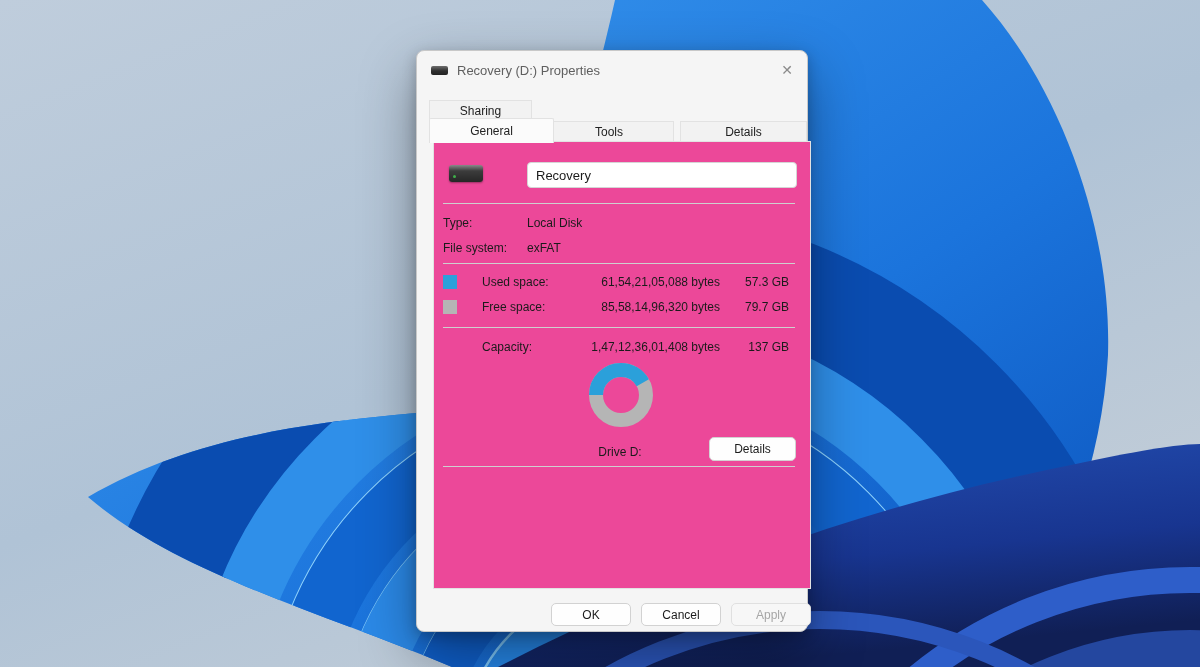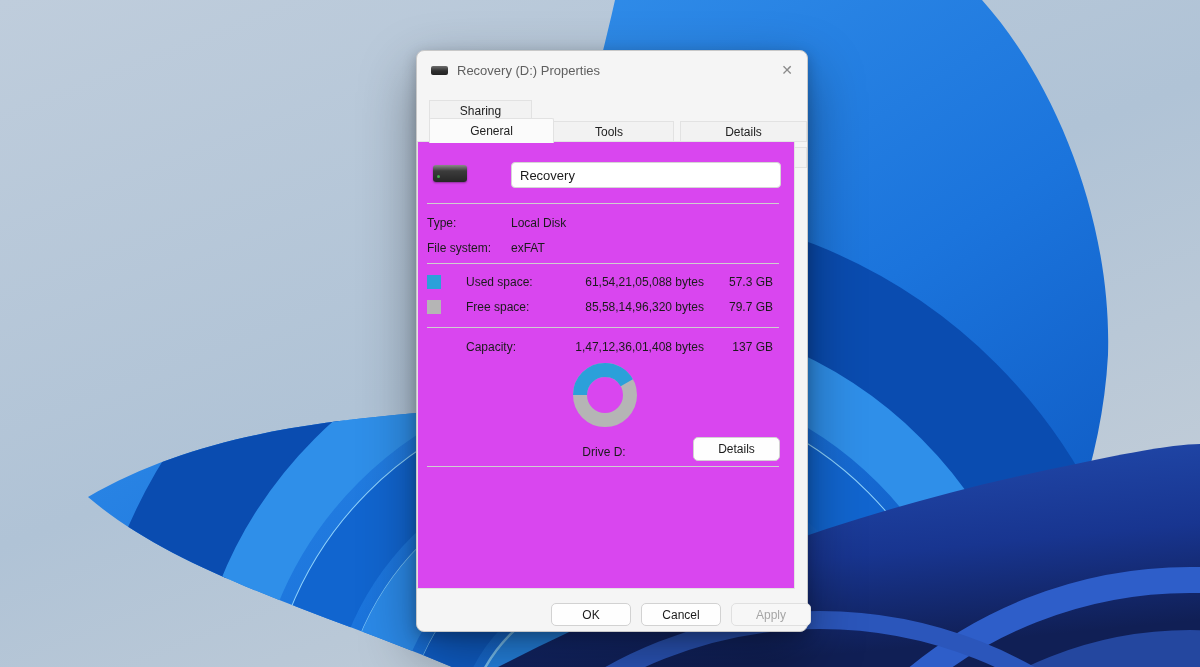--- a/index.html
+++ b/index.html
@@ -26,22 +26,22 @@
     color:#8a8a8a; font-size:14px; cursor:default; border-radius:4px; }
 
   
   .tab { position:absolute; height:21px; background:#f2f2f2; border:1px solid #e2e2e2;
     display:flex; align-items:center; justify-content:center; font-size:12px; color:#222; }
   .tab.row1 { top:49px; }
   .tab.row2 { top:70px; }
   .tab.active { top:67px; height:25px; background:#fbfbfb; border-bottom:none;
     border-radius:2px 2px 0 0; z-index:3; font-size:12px; }
 
-  .page { position:absolute; left:0; top:90px; width:378px; height:448px;
-    background:#d946ef; border:1px solid #e2e2e2; z-index:2; }
+  .page { position:absolute; left:16px; top:90px; width:378px; height:448px;
+    background:#ec4899; border:1px solid #e2e2e2; z-index:2; }
 
   .sep { position:absolute; left:9px; right:15px; height:1px; background:#cfcfcf; }
 
   .drive-icon-big { position:absolute; left:15px; top:23px; width:34px; height:17px;
     background:linear-gradient(#8a8a8a,#3c3c3c 35%,#262626); border-radius:3px;
     box-shadow:0 1px 2px rgba(0,0,0,.35); }
   .drive-icon-big .led { position:absolute; left:4px; bottom:4px; width:3px; height:3px;
     background:#3fae4a; border-radius:50%; }
 
   .label-input { position:absolute; left:93px; top:20px; width:270px; height:26px;

